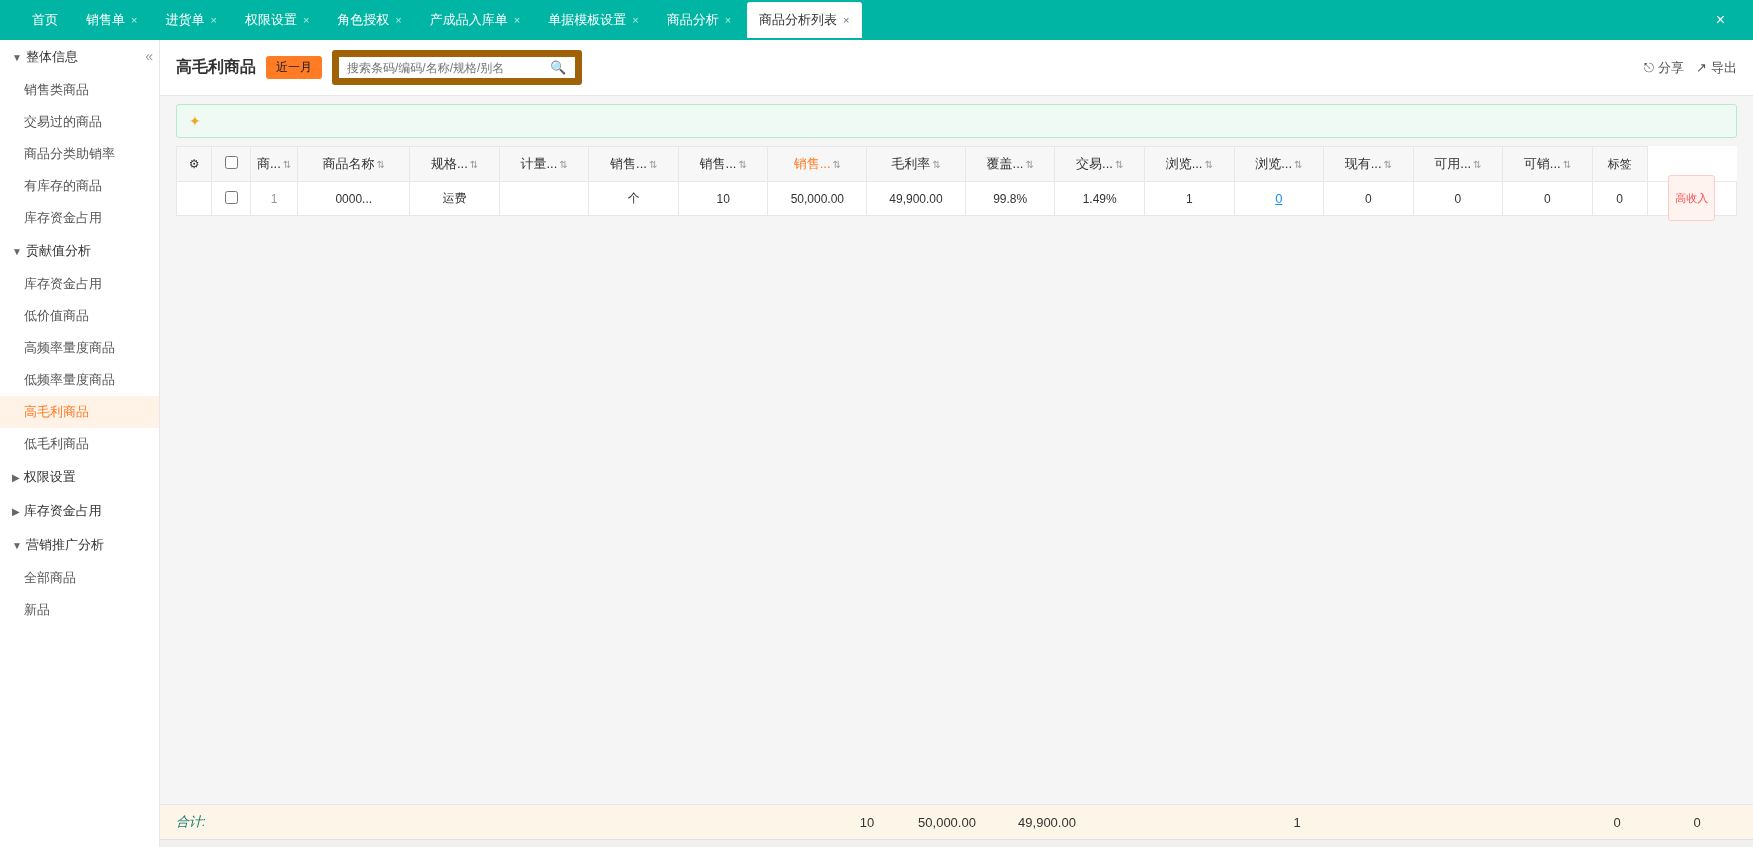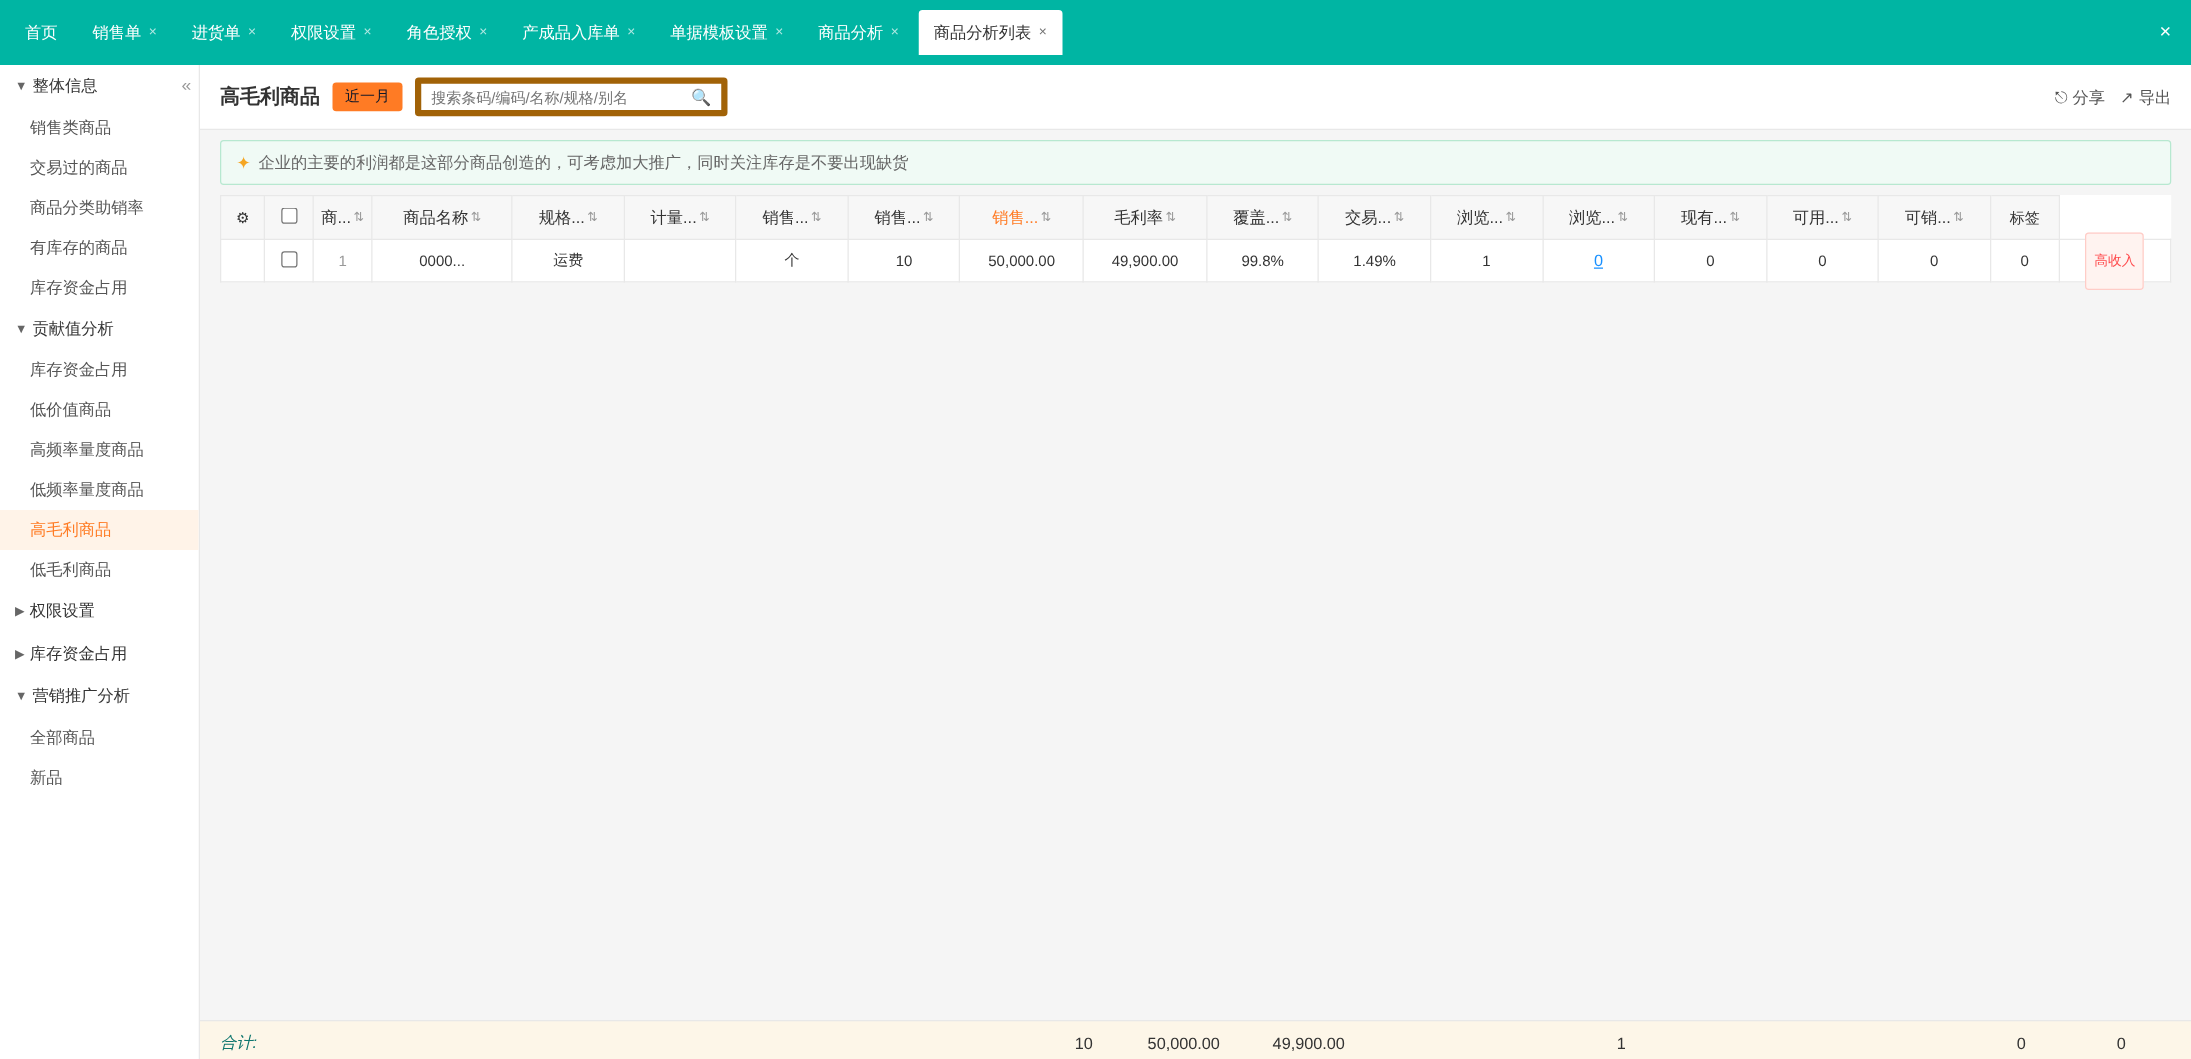--- a/index.html
+++ b/index.html
@@ -3,22 +3,22 @@
   <meta charset="utf-8">
   <style>
     * { box-sizing: border-box; margin: 0; padding: 0; font-family: 'Microsoft YaHei', Arial, sans-serif; font-size: 13px; }
     body { background: #f5f5f5; overflow: hidden; }
 
     
     .top-nav {
       display: flex;
       align-items: center;
       background: #00b5a3;
-      height: 52px;
-      padding: 0 8px;
+      height: 40px;
+      padding: 0 20px;
       gap: 4px;
       color: #fff;
     }
     .nav-tab {
       display: flex;
       align-items: center;
       padding: 4px 12px;
       cursor: pointer;
       font-size: 13px;
       color: #fff;
@@ -106,21 +106,21 @@
       color: #0f172a;
       border: none;
       padding: 3px 10px;
       border-radius: 3px;
       cursor: pointer;
       font-size: 12px;
     }
     .search-box {
       display: flex;
       align-items: center;
-      border: 5px solid #a16207;
+      border: 7px solid #a16207;
       border-radius: 3px;
       padding: 3px 8px;
       gap: 4px;
       flex: 1;
       max-width: 250px;
     }
     .search-box input {
       border: none;
       outline: none;
       font-size: 12px;
@@ -329,21 +329,20 @@
         </div>
         <div class="header-action-btn">
           <span>↗</span>
           <span>导出</span>
         </div>
       </div>
     </div>
 
     <div class="info-banner">
       <span class="info-icon">✦</span>
-      <span>企业的主要的利润都是这部分商品创造的，可考虑加大推广，同时关注库存是不要出现缺货</span>
     </div>
 
     <div class="table-wrapper">
       <table>
         <thead>
           <tr>
             <th>⚙</th>
             <th><input type="checkbox" style=""></th>
             <th>
                 <div class="col-sort">商...<span class="sort-icon">⇅</span></div>

